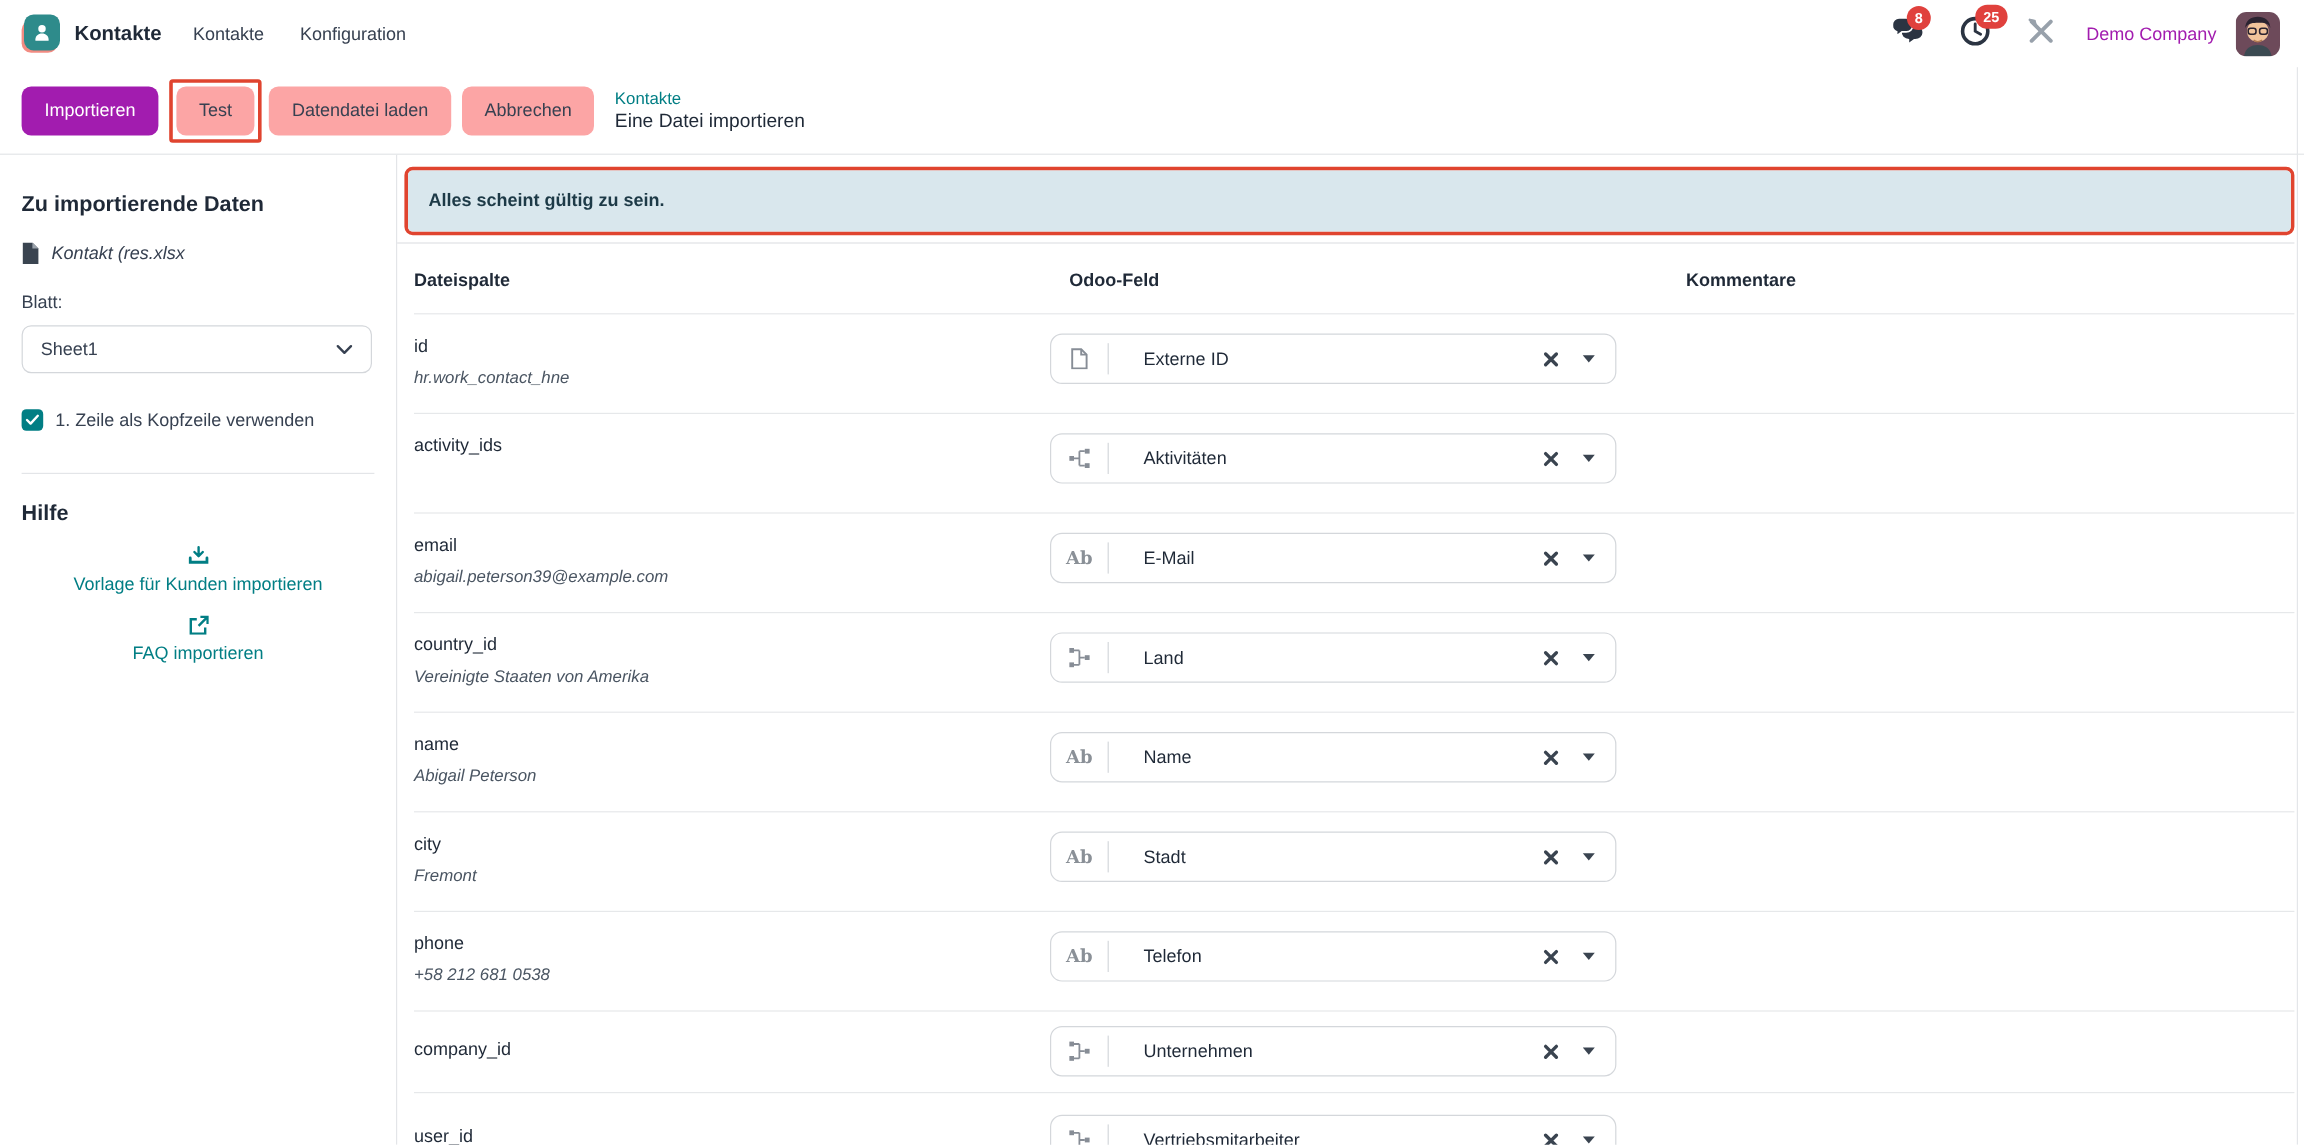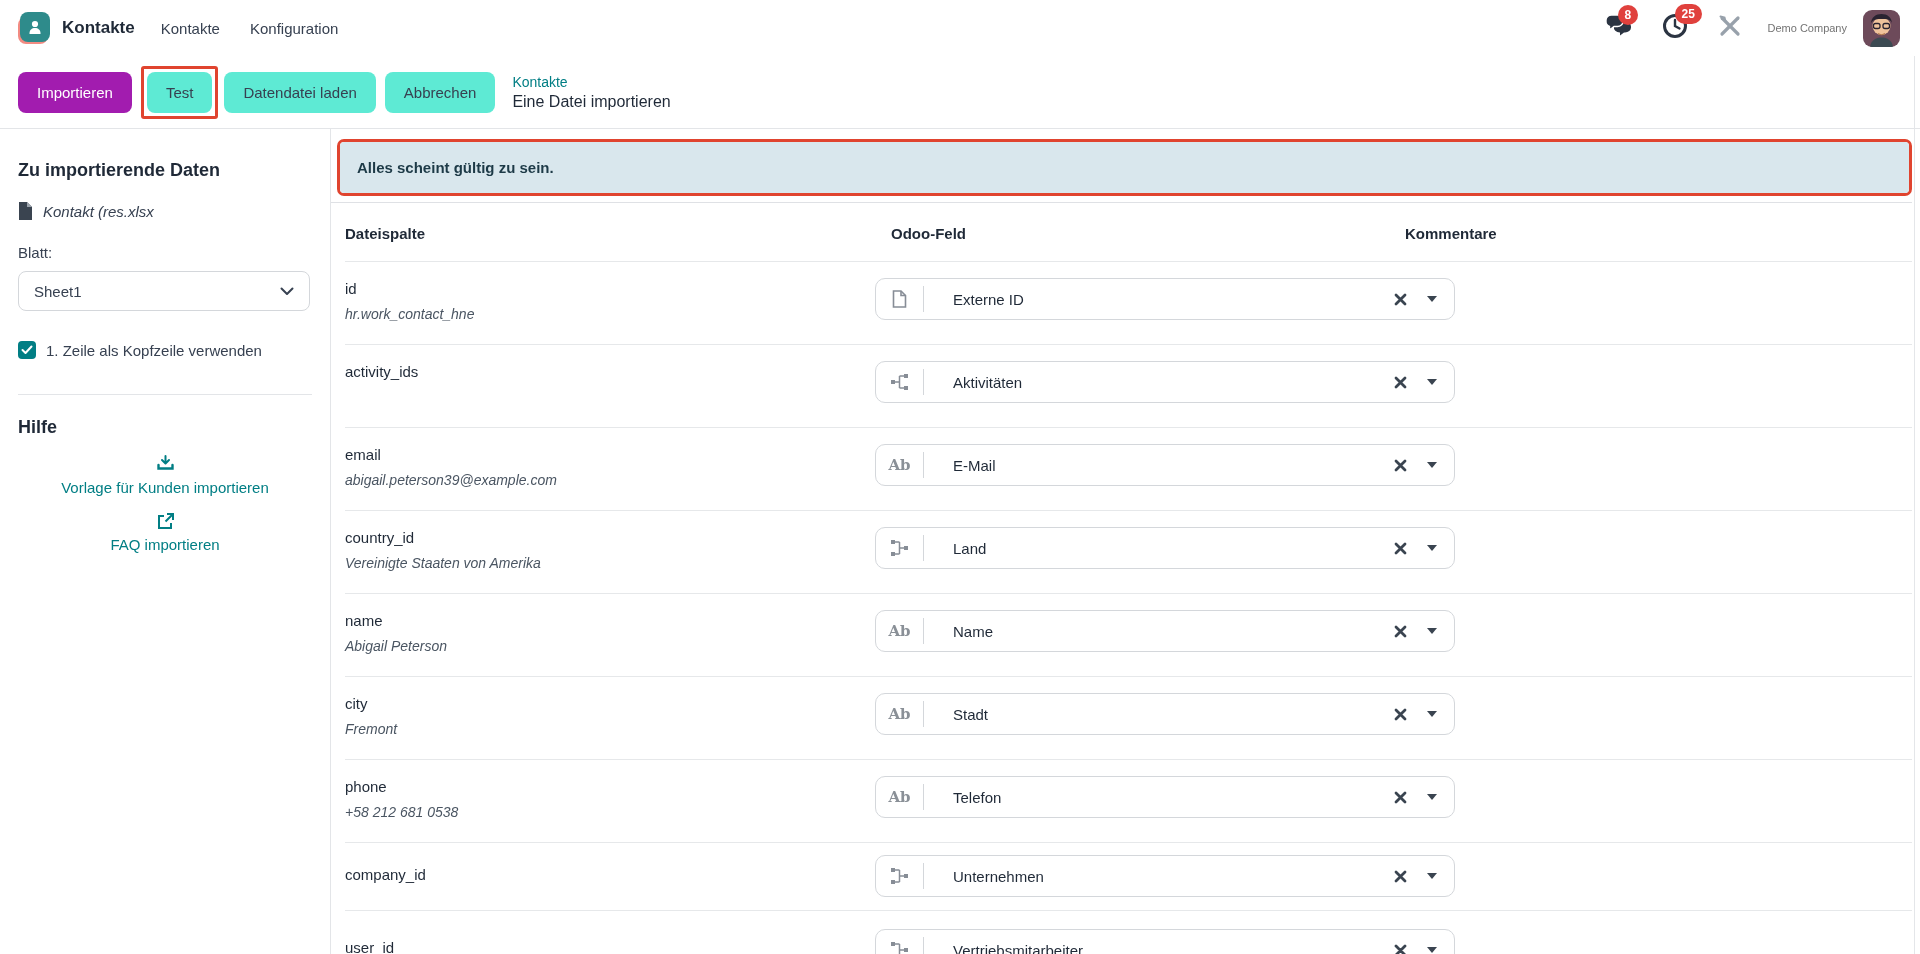--- a/index.html
+++ b/index.html
@@ -10,26 +10,26 @@
   .navbar { height:56px; display:flex; align-items:center; justify-content:space-between; padding:0 20px 0 18px; background:#fff; }
   .nav-left { display:flex; align-items:center; }
   .app-icon { position:relative; width:32px; height:33px; margin-right:12px; }
   .app-icon .back { position:absolute; left:0; top:5px; width:30px; height:27px; border-radius:8px; background:#f28b82; }
   .app-icon .front { position:absolute; left:2px; top:0; width:30px; height:30px; border-radius:8px; background:#2e8b8b; display:flex; align-items:center; justify-content:center; }
   .app-name { font-size:17px; font-weight:700; color:#1f2937; margin-right:26px; }
   .menu-item { font-size:15px; color:#374151; margin-right:30px; cursor:pointer; }
   .nav-right { display:flex; align-items:center; }
   .ico-wrap { position:relative; margin-right:30px; cursor:pointer; }
   .badge { position:absolute; top:-9px; left:13px; background:#e0413d; color:#fff; font-size:12px; font-weight:700; line-height:1; padding:4px 7px; border-radius:10px; }
-  .company-name { font-size:11px; color:#737373; margin:0 16px 0 4px; }
+  .company-name { font-size:15px; color:#a21caf; margin:0 16px 0 4px; }
   .avatar { width:37px; height:37px; border-radius:9px; overflow:hidden; cursor:pointer; }
 
   
   .control-panel { height:73px; border-bottom:1px solid #e3e5e8; display:flex; align-items:center; padding-left:18px; }
-  .btn { height:41px; border:none; border-radius:8px; font-family:inherit; font-size:15px; font-weight:500; padding:0 19px; background:#5eead4; color:#374151; cursor:pointer; }
+  .btn { height:41px; border:none; border-radius:8px; font-family:inherit; font-size:15px; font-weight:500; padding:0 19px; background:#fca5a5; color:#374151; cursor:pointer; }
   .btn-primary { background:#a21caf; color:#fff; margin-right:9px; }
   .highlight-wrap { border:3px solid #e0442f; border-radius:3px; padding:3px; margin-right:6px; }
   .btn + .btn { margin-right:9px; }
   .btn-plain { margin-right:9px; }
   .breadcrumb { margin-left:8px; display:flex; flex-direction:column; justify-content:center; }
   .breadcrumb-parent { color:#017e84; font-size:14px; line-height:18px; cursor:pointer; }
   .breadcrumb-current { color:#1f2937; font-size:16px; line-height:21px; }
 
   
   .page { display:flex; height:825px; }
@@ -64,21 +64,21 @@
   .cell-comment { flex:1; }
   .row-col-name { font-size:15px; color:#1f2937; }
   .row-sample { font-size:14px; font-style:italic; color:#4a5562; margin-top:9px; }
   .import-row.compact { height:68px; }
   .import-row.compact .cell-file { padding-top:23px; }
   .import-row.compact .cell-field { padding-top:12px; }
   .import-row.last { height:120px; border-bottom:none; }
   .import-row.last .cell-file { padding-top:28px; }
   .import-row.last .cell-field { padding-top:18px; }
 
-  .field-select { width:580px; height:42px; border:1px solid #d4d7db; border-radius:10px; background:#fff; display:flex; align-items:center; cursor:pointer; }
+  .field-select { width:472px; height:42px; border:1px solid #d4d7db; border-radius:10px; background:#fff; display:flex; align-items:center; cursor:pointer; }
   .ft-icon { width:47px; display:flex; align-items:center; justify-content:center; flex-shrink:0; }
   .ab { font-family:"DejaVu Serif", serif; font-weight:700; font-size:15px; color:#8a9097; }
   .ft-sep { width:1px; height:26px; background:#d4d7db; flex-shrink:0; }
   .ft-label { flex:1; padding-left:29px; font-size:15px; color:#1f2937; }
   .ft-clear { display:flex; align-items:center; margin-right:20px; cursor:pointer; }
   .ft-caret { width:0; height:0; border-left:5px solid transparent; border-right:5px solid transparent; border-top:6px solid #3a4450; margin-right:17px; cursor:pointer; }
 
   .scroll-line { position:absolute; left:1914px; top:56px; bottom:0; width:1px; background:#e4e6e9; }
   body { position:relative; }
 </style>

